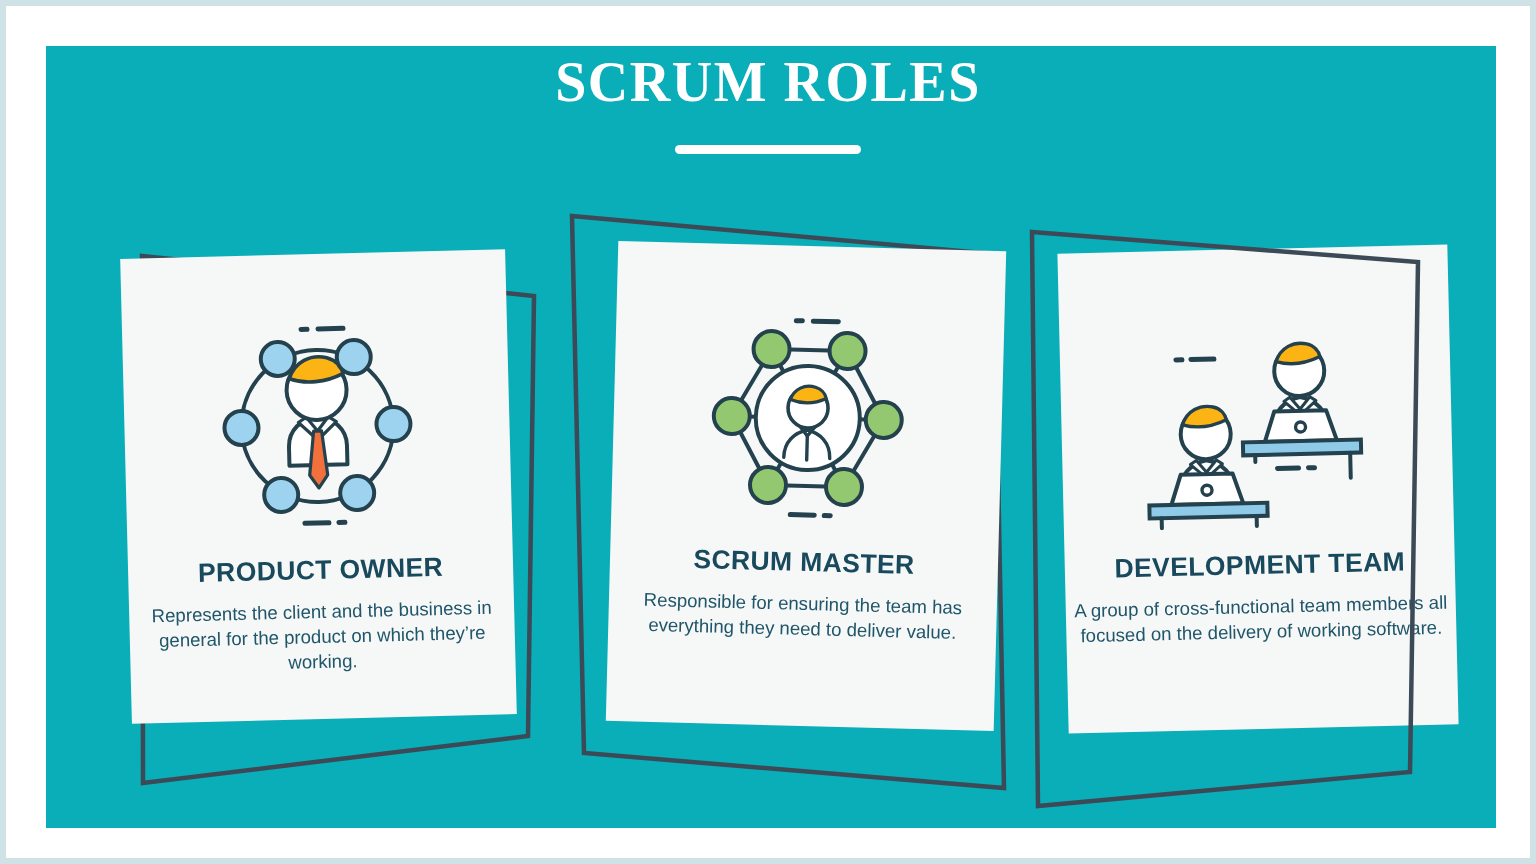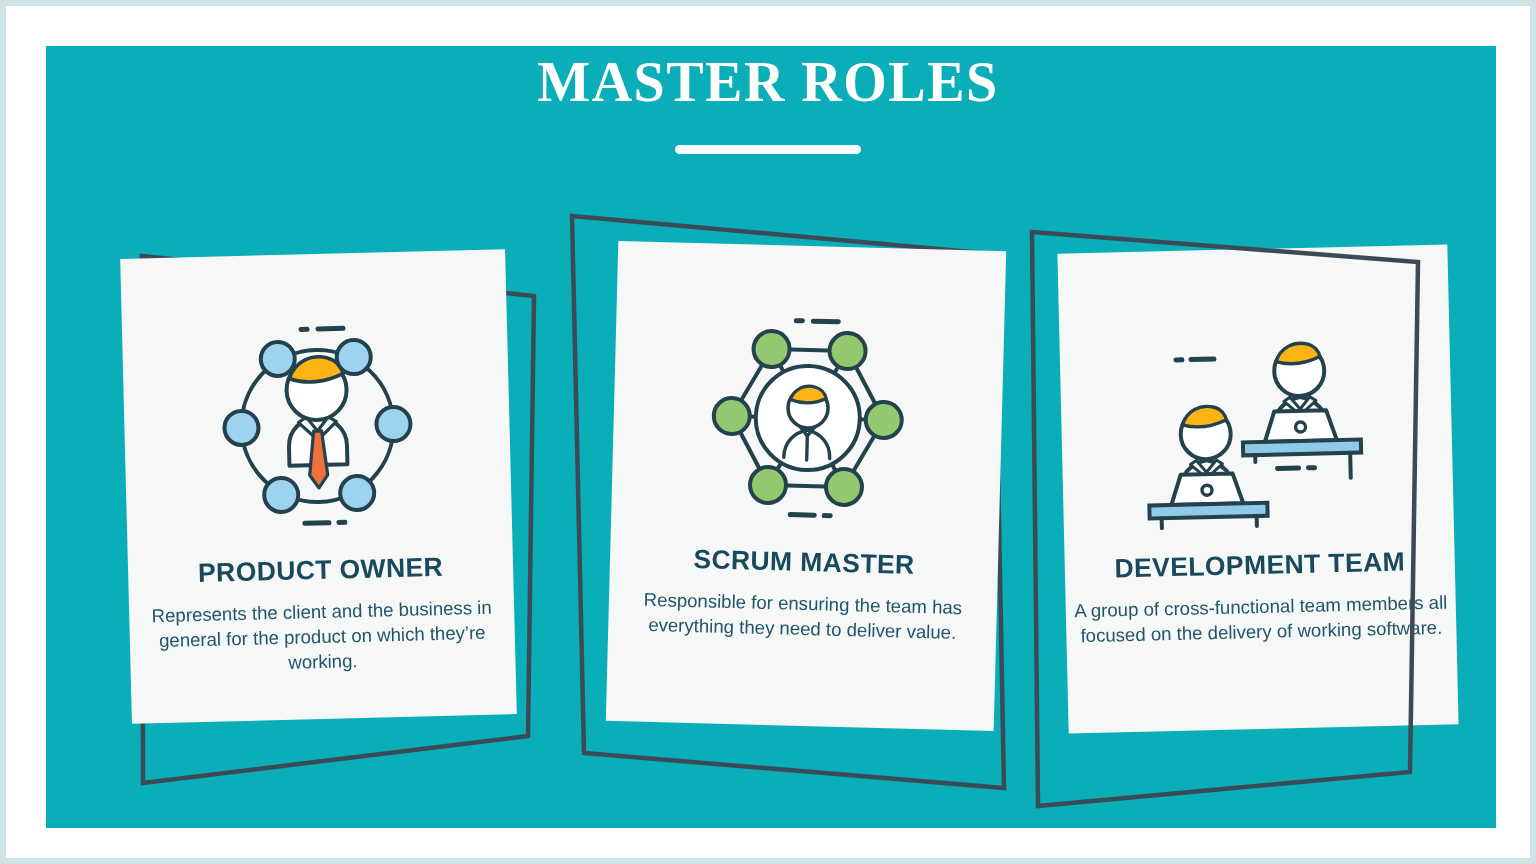--- a/index.html
+++ b/index.html
@@ -171,21 +171,21 @@
   .paper-layer { z-index: 3; }
 </style>
 </head>
 <body>
 
 <div id="stage">
 
   <div class="teal-panel"></div>
 
   <div class="header">
-    <h1 class="header-title">MASTER ROLES</h1>
+    <h1 class="header-title">SCRUM ROLES</h1>
     <div class="header-rule"></div>
   </div>
 
   <div class="cards">
 
     <div class="card-slot" id="slot-1">
 
       <svg class="frame-svg frame-back" viewBox="0 0 470 782">
         <polygon class="frame-poly" points="26,210 418,250 412,690 27,737"></polygon>
       </svg>

